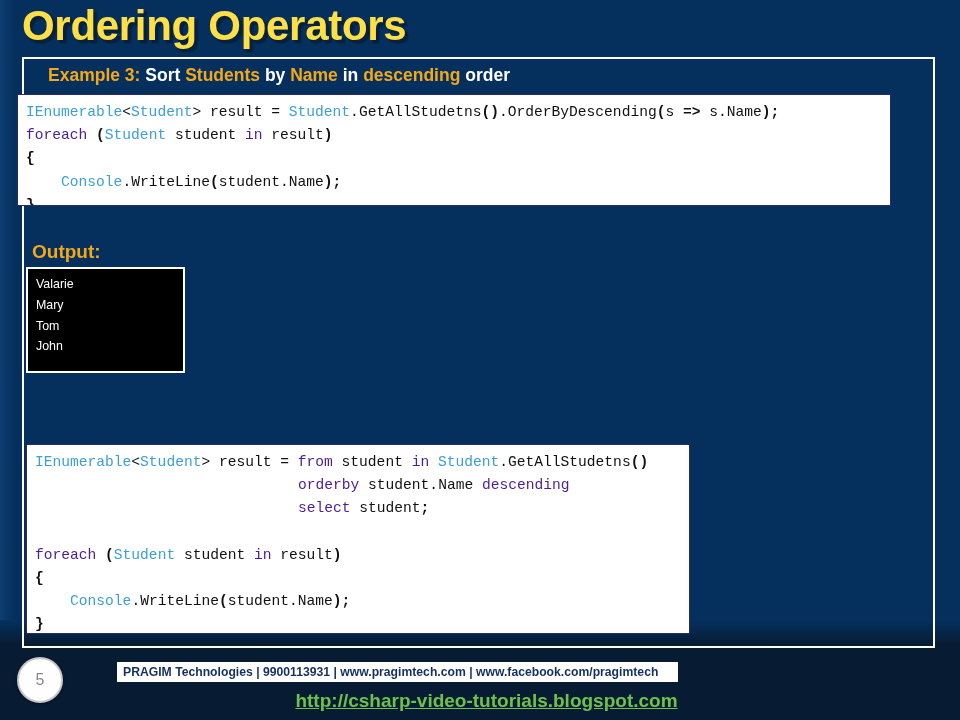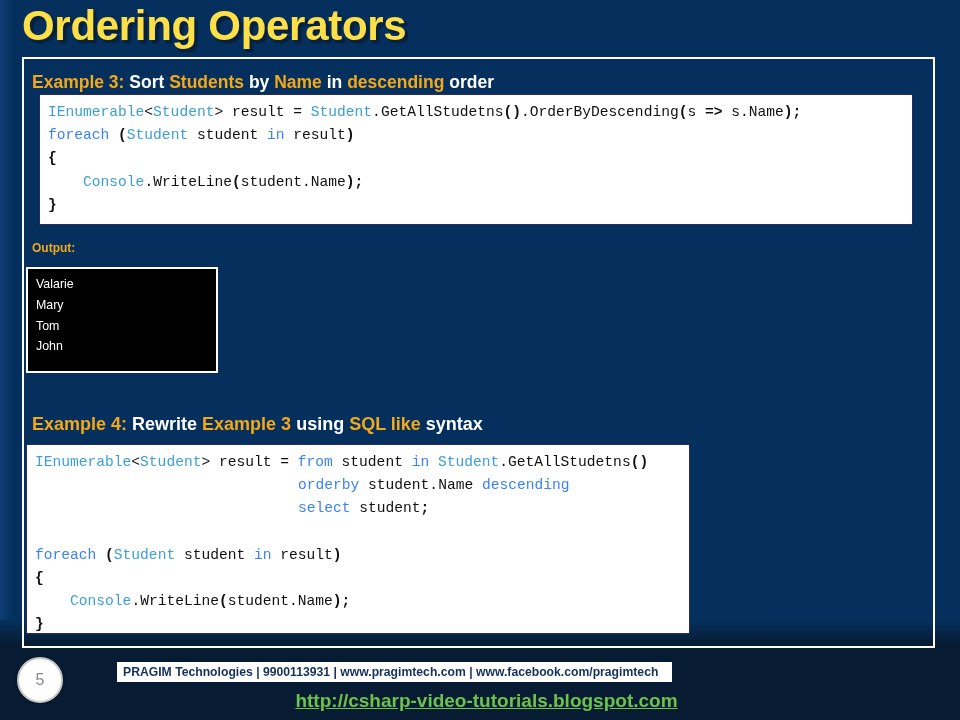--- a/index.html
+++ b/index.html
@@ -77,71 +77,71 @@
   }
 
   
   .heading {
     position: absolute;
     font-size: 17.5px;
     font-weight: bold;
     white-space: nowrap;
     font-family: "Liberation Sans", sans-serif;
   }
-  .h-ex3 { left: 32px; top: 65px; margin-top: 7px; }
+  .h-ex3 { left: 48px; top: 65px; }
   .h-ex4 { left: 32px; top: 414px; font-size: 18px; }
   .orange { color: #f3a81a; }
   .white  { color: #ffffff; }
 
   .output-label {
     position: absolute;
     left: 32px;
     top: 241px;
-    font-size: 12px;
+    font-size: 19px;
     font-weight: bold;
     color: #f3a81a;
   }
 
   
   .code-block {
     position: absolute;
     background: #ffffff;
     border: 1px solid #2a2a6a;
     box-sizing: border-box;
     font-family: "Liberation Mono", "DejaVu Sans Mono", monospace;
     font-size: 14.6px;
     line-height: 23.2px;
     color: #111111;
     padding: 6px 0 6px 8px;
     white-space: pre;
     overflow: hidden;
   }
   .code-1 {
-    left: 39px;
+    left: 17px;
     top: 94px;
     width: 874px;
-    height: 131px;
+    height: 112px;
   }
   .code-2 {
     left: 26px;
     top: 444px;
     width: 664px;
     height: 190px;
   }
   .tok-type    { color: #3c9fd6; }
-  .tok-kw      { color: #3b82f6; }
+  .tok-kw      { color: #4c1d95; }
   .tok-plain   { color: #111111; }
   .tok-punct   { color: #111111; font-weight: bold; }
 
   
   .console {
     position: absolute;
     left: 26px;
     top: 267px;
-    width: 192px;
+    width: 159px;
     height: 106px;
     background: #000000;
     border: 2px solid #ffffff;
     box-sizing: border-box;
     padding: 5px 0 0 8px;
     color: #ffffff;
     font-family: "Liberation Sans", sans-serif;
     font-size: 12.4px;
     line-height: 20.8px;
     overflow: hidden;
@@ -169,21 +169,21 @@
   }
   .footer-band {
     position: absolute;
     left: 117px;
     top: 662px;
     height: 18px;
     background: #ffffff;
     color: #16305c;
     font-size: 12.2px;
     font-weight: bold;
-    padding: 1px 14px 1px 6px;
+    padding: 1px 20px 1px 6px;
     display: flex;
     align-items: center;
     white-space: nowrap;
     font-family: "Liberation Sans", sans-serif;
   }
   .blog-url {
     position: absolute;
     left: 0;
     right: 0;
     top: 690px;
@@ -215,21 +215,20 @@
   <div class="code-block code-1" id="ex3-code"><div><span class="tok-type">IEnumerable</span><span class="tok-plain">&lt;</span><span class="tok-type">Student</span><span class="tok-plain">&gt;</span><span class="tok-plain"> </span><span class="tok-plain">result</span><span class="tok-plain"> </span><span class="tok-plain">=</span><span class="tok-plain"> </span><span class="tok-type">Student</span><span class="tok-plain">.</span><span class="tok-plain">GetAllStudetns</span><span class="tok-punct">(</span><span class="tok-punct">)</span><span class="tok-plain">.</span><span class="tok-plain">OrderByDescending</span><span class="tok-punct">(</span><span class="tok-plain">s</span><span class="tok-plain"> </span><span class="tok-punct">=&gt;</span><span class="tok-plain"> </span><span class="tok-plain">s</span><span class="tok-plain">.</span><span class="tok-plain">Name</span><span class="tok-punct">)</span><span class="tok-punct">;</span></div><div><span class="tok-kw">foreach</span><span class="tok-plain"> </span><span class="tok-punct">(</span><span class="tok-type">Student</span><span class="tok-plain"> </span><span class="tok-plain">student</span><span class="tok-plain"> </span><span class="tok-kw">in</span><span class="tok-plain"> </span><span class="tok-plain">result</span><span class="tok-punct">)</span></div><div><span class="tok-punct">{</span></div><div><span class="tok-plain"> </span><span class="tok-plain"> </span><span class="tok-plain"> </span><span class="tok-plain"> </span><span class="tok-type">Console</span><span class="tok-plain">.</span><span class="tok-plain">WriteLine</span><span class="tok-punct">(</span><span class="tok-plain">student</span><span class="tok-plain">.</span><span class="tok-plain">Name</span><span class="tok-punct">)</span><span class="tok-punct">;</span></div><div><span class="tok-punct">}</span></div></div>
 
   <div class="output-label">Output:</div>
   <div class="console" id="console-out">
       <div class="console-line">Valarie</div>
       <div class="console-line">Mary</div>
       <div class="console-line">Tom</div>
       <div class="console-line">John</div>
     </div>
 
-  <div class="heading h-ex4" id="ex4-heading"><span class="orange">Example 4:</span><span class="white"> Rewrite </span><span class="orange">Example 3</span><span class="white"> using </span><span class="orange">SQL like</span><span class="white"> syntax</span></div>
 
   <div class="code-block code-2" id="ex4-code"><div><span class="tok-type">IEnumerable</span><span class="tok-plain">&lt;</span><span class="tok-type">Student</span><span class="tok-plain">&gt;</span><span class="tok-plain"> </span><span class="tok-plain">result</span><span class="tok-plain"> </span><span class="tok-plain">=</span><span class="tok-plain"> </span><span class="tok-kw">from</span><span class="tok-plain"> </span><span class="tok-plain">student</span><span class="tok-plain"> </span><span class="tok-kw">in</span><span class="tok-plain"> </span><span class="tok-type">Student</span><span class="tok-plain">.</span><span class="tok-plain">GetAllStudetns</span><span class="tok-punct">(</span><span class="tok-punct">)</span></div><div><span class="tok-plain"> </span><span class="tok-plain"> </span><span class="tok-plain"> </span><span class="tok-plain"> </span><span class="tok-plain"> </span><span class="tok-plain"> </span><span class="tok-plain"> </span><span class="tok-plain"> </span><span class="tok-plain"> </span><span class="tok-plain"> </span><span class="tok-plain"> </span><span class="tok-plain"> </span><span class="tok-plain"> </span><span class="tok-plain"> </span><span class="tok-plain"> </span><span class="tok-plain"> </span><span class="tok-plain"> </span><span class="tok-plain"> </span><span class="tok-plain"> </span><span class="tok-plain"> </span><span class="tok-plain"> </span><span class="tok-plain"> </span><span class="tok-plain"> </span><span class="tok-plain"> </span><span class="tok-plain"> </span><span class="tok-plain"> </span><span class="tok-plain"> </span><span class="tok-plain"> </span><span class="tok-plain"> </span><span class="tok-plain"> </span><span class="tok-kw">orderby</span><span class="tok-plain"> </span><span class="tok-plain">student</span><span class="tok-plain">.</span><span class="tok-plain">Name</span><span class="tok-plain"> </span><span class="tok-kw">descending</span></div><div><span class="tok-plain"> </span><span class="tok-plain"> </span><span class="tok-plain"> </span><span class="tok-plain"> </span><span class="tok-plain"> </span><span class="tok-plain"> </span><span class="tok-plain"> </span><span class="tok-plain"> </span><span class="tok-plain"> </span><span class="tok-plain"> </span><span class="tok-plain"> </span><span class="tok-plain"> </span><span class="tok-plain"> </span><span class="tok-plain"> </span><span class="tok-plain"> </span><span class="tok-plain"> </span><span class="tok-plain"> </span><span class="tok-plain"> </span><span class="tok-plain"> </span><span class="tok-plain"> </span><span class="tok-plain"> </span><span class="tok-plain"> </span><span class="tok-plain"> </span><span class="tok-plain"> </span><span class="tok-plain"> </span><span class="tok-plain"> </span><span class="tok-plain"> </span><span class="tok-plain"> </span><span class="tok-plain"> </span><span class="tok-plain"> </span><span class="tok-kw">select</span><span class="tok-plain"> </span><span class="tok-plain">student</span><span class="tok-punct">;</span></div><div>&nbsp;</div><div><span class="tok-kw">foreach</span><span class="tok-plain"> </span><span class="tok-punct">(</span><span class="tok-type">Student</span><span class="tok-plain"> </span><span class="tok-plain">student</span><span class="tok-plain"> </span><span class="tok-kw">in</span><span class="tok-plain"> </span><span class="tok-plain">result</span><span class="tok-punct">)</span></div><div><span class="tok-punct">{</span></div><div><span class="tok-plain"> </span><span class="tok-plain"> </span><span class="tok-plain"> </span><span class="tok-plain"> </span><span class="tok-type">Console</span><span class="tok-plain">.</span><span class="tok-plain">WriteLine</span><span class="tok-punct">(</span><span class="tok-plain">student</span><span class="tok-plain">.</span><span class="tok-plain">Name</span><span class="tok-punct">)</span><span class="tok-punct">;</span></div><div><span class="tok-punct">}</span></div></div>
 
   <div class="slide-number">5</div>
   <div class="footer-band">PRAGIM Technologies | 9900113931 | www.pragimtech.com | www.facebook.com/pragimtech</div>
   <a class="blog-url" href="#">http://csharp-video-tutorials.blogspot.com</a>
 
 </div>
 
 </body></html>

